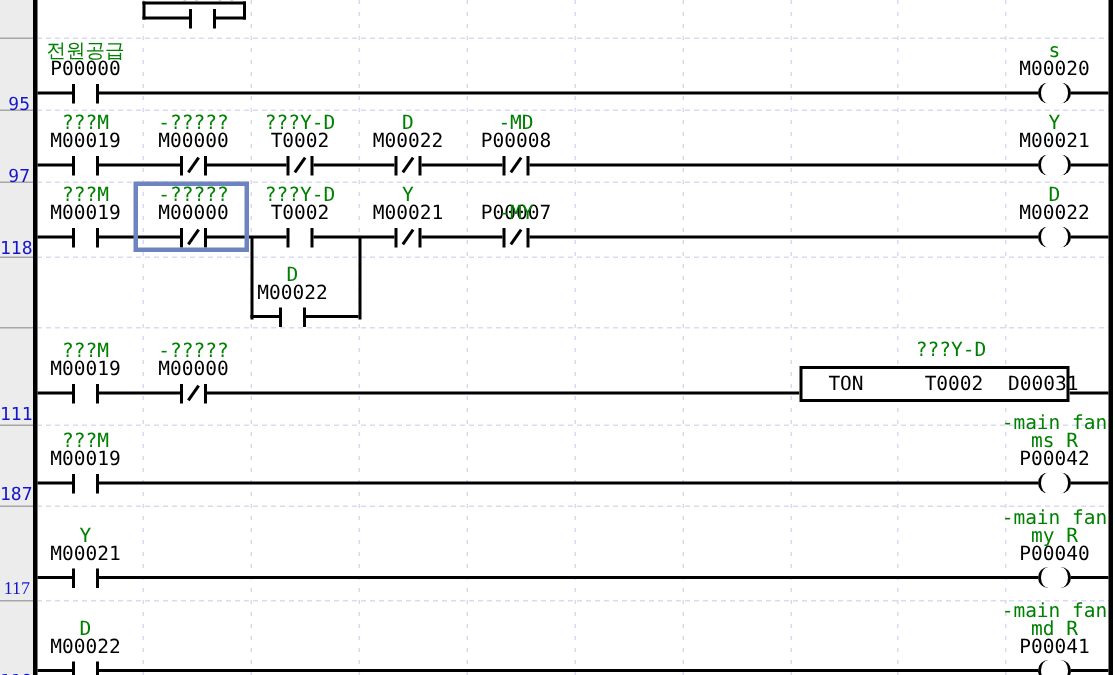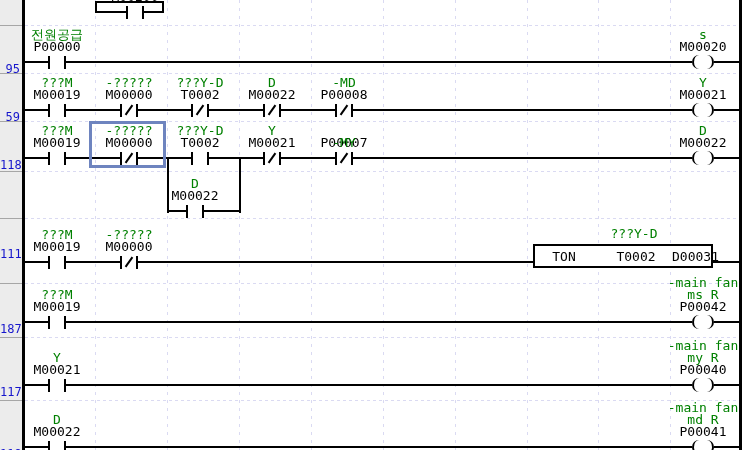--- a/index.html
+++ b/index.html
@@ -72,21 +72,21 @@
     </div>
     <div class="lbl" style="left: 7px; top: 41px;">P00000</div>
     <div class="lbl green" style="left: 7px; top: 29px;">전원공급</div>
     <div class="coil" style="left: 692px; top: 55px;">
       <div class="arc l"></div>
       <div class="arc r"></div>
     </div>
     <div class="lbl" style="left: 653px; top: 41px;">M00020</div>
     <div class="lbl green" style="left: 653px; top: 29px;">s</div>
     <div class="hline" style="left: 25px; top: 109px; width: 714px;"></div>
-    <div class="num" style="top: 112px;">59</div>
+    <div class="num" style="top: 112px;">97</div>
     <div class="contact" style="left: 48px; top: 104px;">
       <div class="cbar l"></div>
       <div class="cbar r"></div>
     </div>
     <div class="lbl" style="left: 7px; top: 89px;">M00019</div>
     <div class="lbl green" style="left: 7px; top: 77px;">???M</div>
     <div class="contact" style="left: 120px; top: 104px;">
       <div class="cbar l"></div>
       <div class="cbar r"></div>
       <div class="slash"></div>
@@ -165,21 +165,21 @@
     <div class="lbl" style="left: 145px; top: 190px;">M00022</div>
     <div class="lbl green" style="left: 145px; top: 178px;">D</div>
     <div class="coil" style="left: 692px; top: 151px;">
       <div class="arc l"></div>
       <div class="arc r"></div>
     </div>
     <div class="lbl" style="left: 653px; top: 137px;">M00022</div>
     <div class="lbl green" style="left: 653px; top: 125px;">D</div>
     <div class="hline" style="left: 25px; top: 261px; width: 508px;"></div>
     <div class="hline" style="left: 713px; top: 261px; width: 26px;"></div>
-    <div class="num" style="top: 249px;">111</div>
+    <div class="num" style="top: 271px;">111</div>
     <div class="contact" style="left: 48px; top: 256px;">
       <div class="cbar l"></div>
       <div class="cbar r"></div>
     </div>
     <div class="lbl" style="left: 7px; top: 241px;">M00019</div>
     <div class="lbl green" style="left: 7px; top: 229px;">???M</div>
     <div class="contact" style="left: 120px; top: 256px;">
       <div class="cbar l"></div>
       <div class="cbar r"></div>
       <div class="slash"></div>
@@ -201,21 +201,21 @@
     <div class="lbl" style="left: 7px; top: 301px;">M00019</div>
     <div class="lbl green" style="left: 7px; top: 289px;">???M</div>
     <div class="coil" style="left: 692px; top: 315px;">
       <div class="arc l"></div>
       <div class="arc r"></div>
     </div>
     <div class="lbl" style="left: 653px; top: 301px;">P00042</div>
     <div class="lbl green" style="left: 653px; top: 277px;">-main fan</div>
     <div class="lbl green" style="left: 653px; top: 289px;">ms R</div>
     <div class="hline" style="left: 25px; top: 384px; width: 714px;"></div>
-    <div class="num" style="top: 387px;">117</div>
+    <div class="num" style="top: 387px; font-family: Liberation Serif, serif;">117</div>
     <div class="contact" style="left: 48px; top: 379px;">
       <div class="cbar l"></div>
       <div class="cbar r"></div>
     </div>
     <div class="lbl" style="left: 7px; top: 364px;">M00021</div>
     <div class="lbl green" style="left: 7px; top: 352px;">Y</div>
     <div class="coil" style="left: 692px; top: 378px;">
       <div class="arc l"></div>
       <div class="arc r"></div>
     </div>

